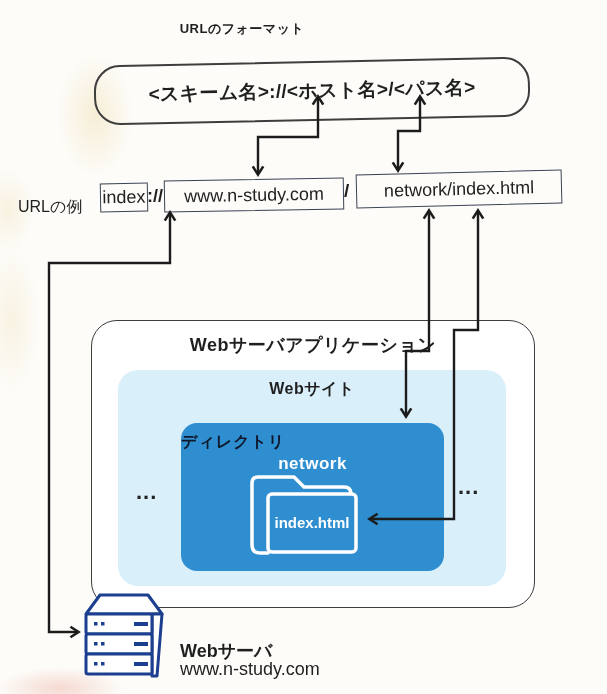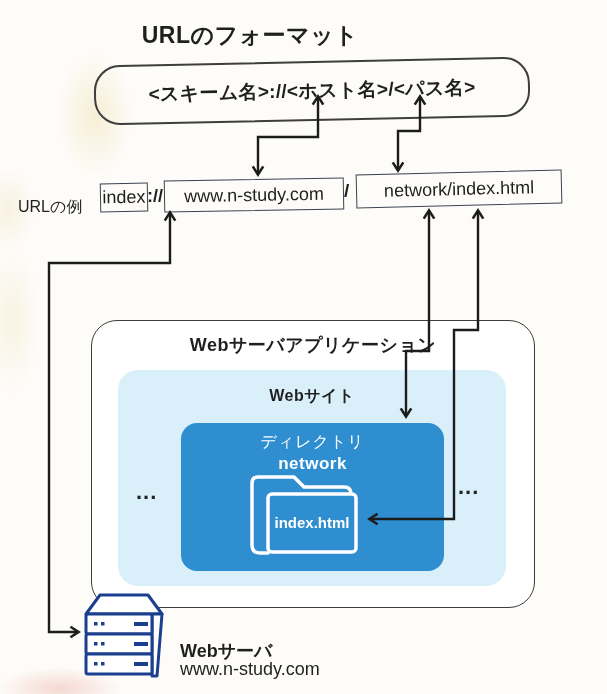--- a/index.html
+++ b/index.html
@@ -25,22 +25,22 @@
       radial-gradient(ellipse 55px 90px at 95px 115px, rgba(238,220,170,.45), transparent 70%),
       radial-gradient(ellipse 40px 110px at 12px 320px, rgba(240,228,190,.4), transparent 70%),
       radial-gradient(ellipse 90px 30px at 60px 688px, rgba(235,175,160,.45), transparent 70%),
       radial-gradient(ellipse 40px 60px at 8px 210px, rgba(240,225,185,.4), transparent 70%),
       var(--paper);
   }
   .abs{position:absolute;}
   .nowrap{white-space:nowrap;}
 
   .diagram-title{
-    left:100px;top:20px;width:300px;
-    text-align:center;font-size:23px;font-weight:600;letter-spacing:.5px;
+    left:92px;top:20px;width:300px;
+    text-align:center;font-size:13px;font-weight:600;letter-spacing:.5px;
   }
   .format-box{
     left:94px;top:61px;width:432px;height:56px;
     border:2px solid #3e3e3e;border-radius:26px;
     display:flex;align-items:center;justify-content:center;
     transform:rotate(-1.2deg);
     background:transparent;
   }
   .format-box .fmt-text{
     font-size:19px;font-weight:600;letter-spacing:.3px;white-space:nowrap;
@@ -62,31 +62,31 @@
     left:91px;top:320px;width:442px;height:286px;
     border:1.8px solid #3e3e3e;border-radius:26px;
     background:#ffffff;
   }
   .app-title{margin-top:12px;text-align:center;font-size:18px;font-weight:600;letter-spacing:.5px;}
 
   .website-box{
     left:118px;top:370px;width:388px;height:216px;
     border-radius:20px;background:var(--website-bg);
   }
-  .website-title{margin-top:16px;text-align:center;font-size:16px;font-weight:600;letter-spacing:.5px;}
+  .website-title{margin-top:9px;text-align:center;font-size:16px;font-weight:600;letter-spacing:.5px;}
 
   .dots{font-size:22px;font-weight:700;letter-spacing:1px;line-height:1;color:#222;}
   .dots-left{left:136px;top:481px;}
   .dots-right{left:458px;top:476px;}
 
   .directory-box{
     left:181px;top:423px;width:263px;height:148px;
     border-radius:16px;background:var(--directory-bg);
   }
-  .dir-label{margin-top:9px;text-align:center;font-size:16px;font-weight:400;color:#ffffff;letter-spacing:1px;}
+  .dir-label{margin-top:9px;font-size:16px;font-weight:700;color:#0f172a;letter-spacing:1px;}
   .dir-name{margin-top:1px;text-align:center;font-size:17px;font-weight:700;color:#fff;letter-spacing:.5px;}
 
   .server-label1{left:180px;top:639px;font-size:18px;font-weight:700;}
   .server-label2{left:180px;top:659px;font-size:18px;font-weight:500;}
 
   svg{display:block;}
   .overlay{left:0;top:0;z-index:7;pointer-events:none;}
   .arrowline{fill:none;stroke:var(--line);stroke-width:2.4px;}
   .arrowhead{fill:none;stroke:var(--line);stroke-width:2.2px;}
   .folder-stroke{fill:none;stroke:#ffffff;stroke-width:3.5px;stroke-linejoin:round;stroke-linecap:round;}

